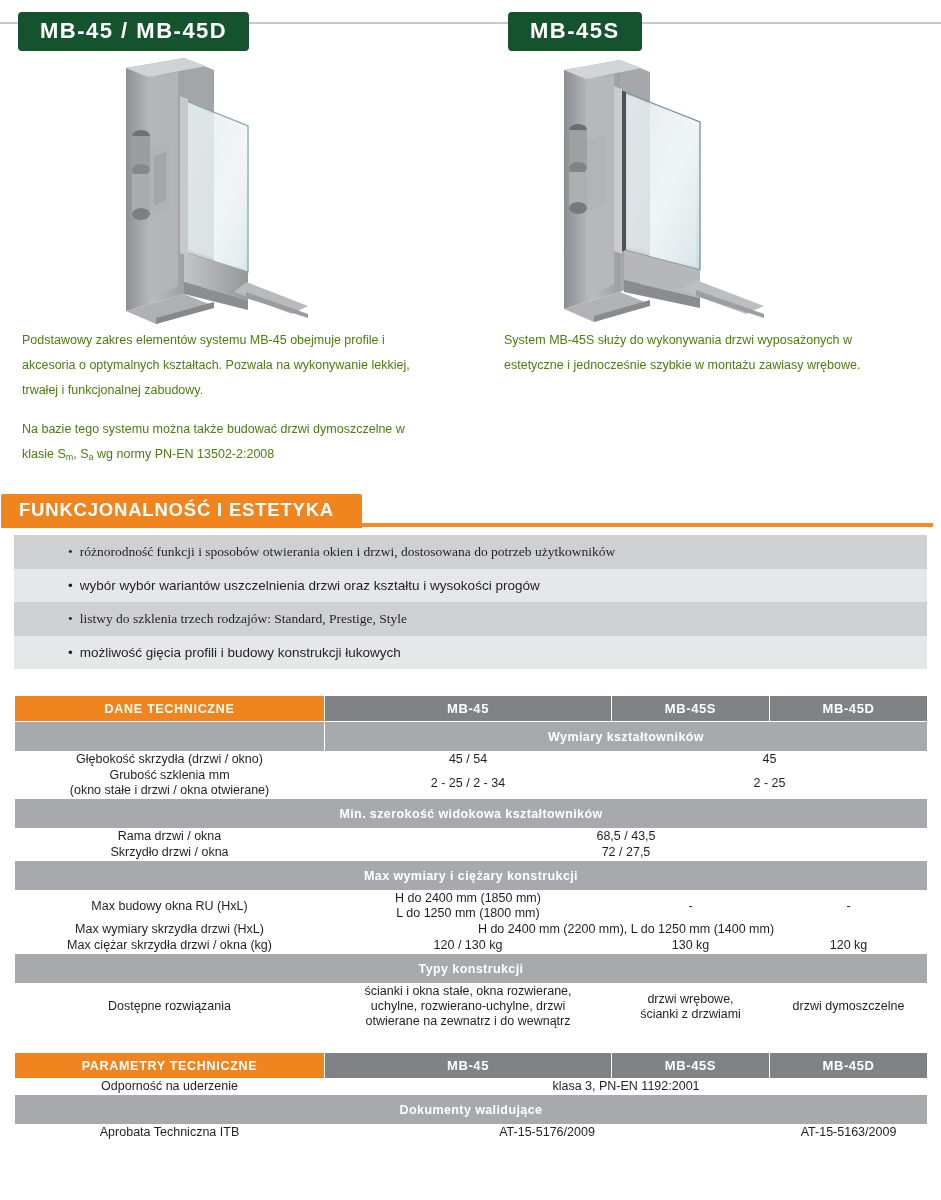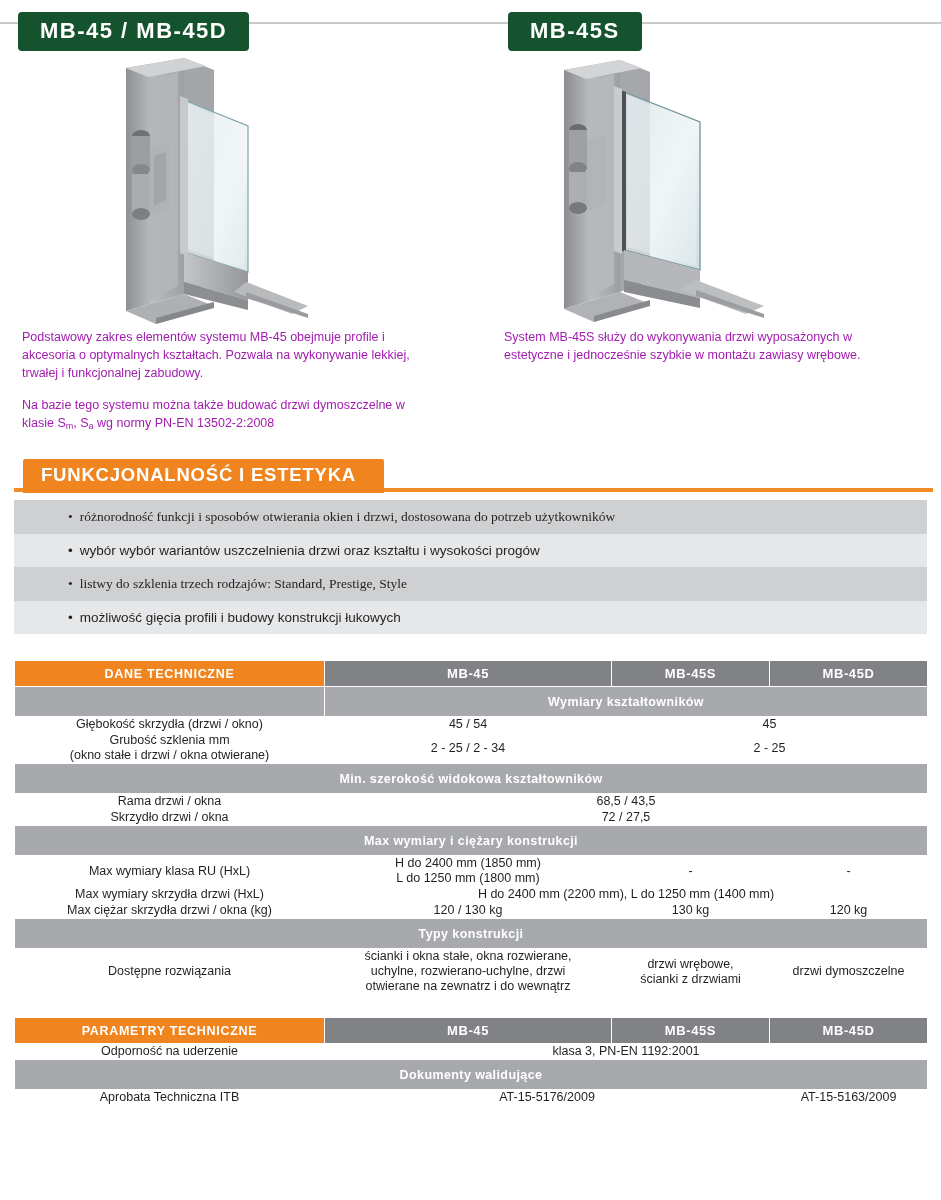--- a/index.html
+++ b/index.html
@@ -40,39 +40,39 @@
   .product-col.left  .badge { left: 18px; }
   .product-col.right .badge { left: 22px; }
 
   
   .profile-art { position: relative; height: 272px; }
   .profile-art svg { position: absolute; }
   .profile-art.left svg  { left: 96px;  top: 0; }
   .profile-art.right svg { left: 38px;  top: 0; }
 
   
-  .desc { font-size: 12.5px; line-height: 18px; color: #a21caf; }
+  .desc { font-size: 12.5px; line-height: 25px; color: #4d7c0f; }
   .product-col.left  .desc { padding: 0 0 0 22px; width: 440px; }
   .product-col.right .desc { padding: 0 0 0 18px; width: 420px; }
   .desc p { margin: 0 0 14px 0; }
   .desc p:last-child { margin-bottom: 0; }
   .desc sub { font-size: 9px; vertical-align: baseline; position: relative; top: 2px; }
 
   
   .section-head-wrap {
     position: relative;
     margin: 26px 0 0 0;
     height: 36px;
   }
   .section-head-rule {
     position: absolute; left: 14px; right: 8px; bottom: 3px;
     height: 4px; background: #f08b25;
   }
   .section-head {
-    position: absolute; left: 23px; top: 0;
+    position: absolute; left: 1px; top: 0;
     background: #f0851f;
     color: #ffffff;
     font-weight: bold;
     font-size: 18.5px;
     letter-spacing: 0.8px;
     padding: 7px 28px 8px 18px;
     line-height: 1;
     border-radius: 2px 2px 0 0;
   }
 
@@ -341,21 +341,21 @@
       </tr>
       <tr class="data-row">
         <td class="lbl">Skrzydło drzwi / okna</td>
         <td colspan="3">72 / 27,5</td>
       </tr>
 
       <tr class="group-row">
         <td colspan="4">Max wymiary i ciężary konstrukcji</td>
       </tr>
       <tr class="data-row">
-        <td class="lbl">Max wymiary klasa RU (HxL)</td>
+        <td class="lbl">Max budowy okna RU (HxL)</td>
         <td class="multi">
           <span class="nowrap">H do 2400 mm (1850 mm)</span><br>
           <span class="nowrap">L do 1250 mm (1800 mm)</span>
         </td>
         <td>-</td>
         <td>-</td>
       </tr>
       <tr class="data-row">
         <td class="lbl">Max wymiary skrzydła drzwi (HxL)</td>
         <td colspan="3">H do 2400 mm (2200 mm), L do 1250 mm (1400 mm)</td>

